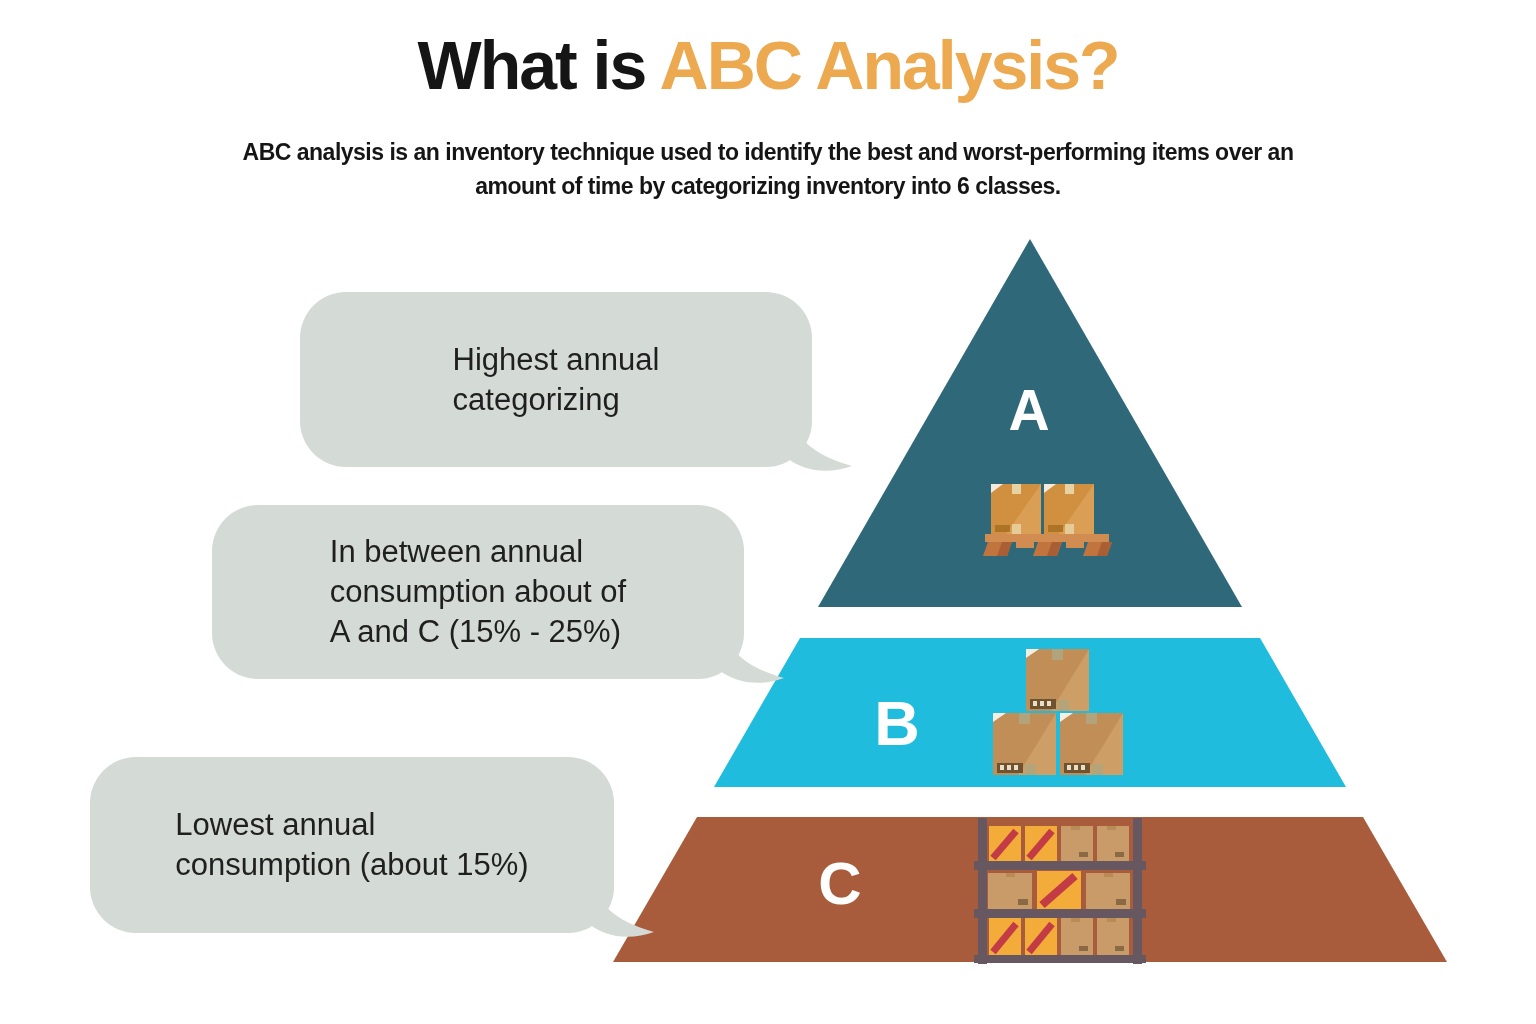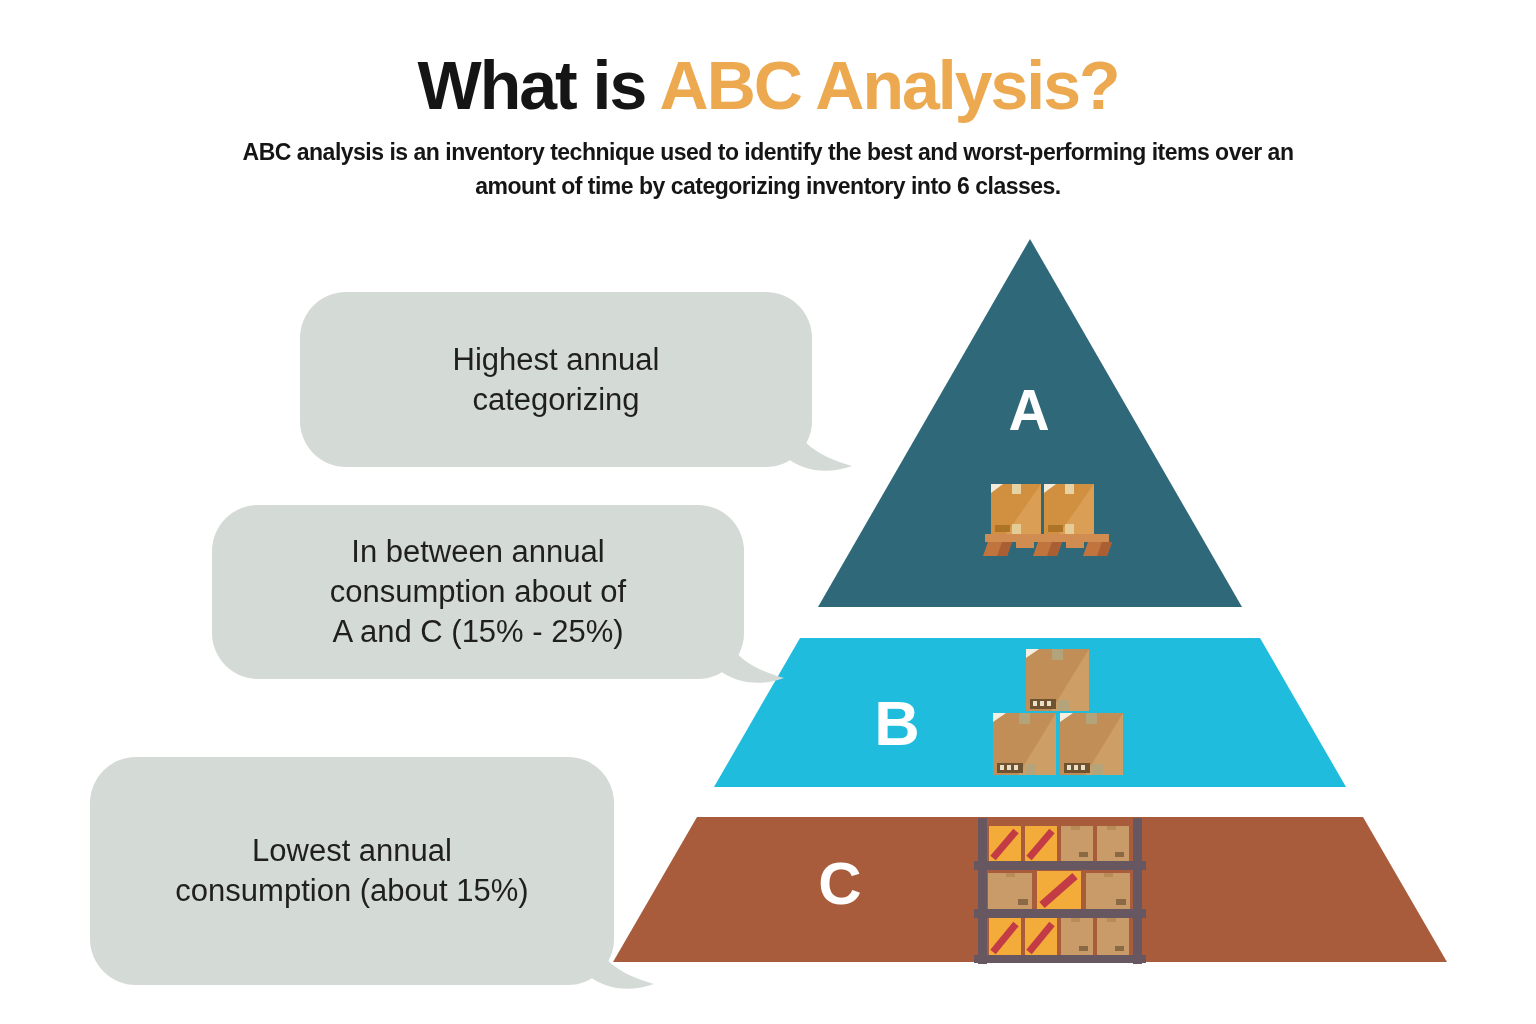--- a/index.html
+++ b/index.html
@@ -5,36 +5,36 @@
   * { margin:0; padding:0; box-sizing:border-box; }
   html,body { background:#ffffff; }
   .canvas {
     position:relative; width:1536px; height:1024px;
     background:#ffffff; overflow:hidden;
     font-family:"Liberation Sans", sans-serif;
   }
   .title {
     position:absolute; top:26px; left:0; width:100%;
     text-align:center; font-size:68px; font-weight:bold;
-    letter-spacing:-2px; color:#151515; white-space:nowrap;margin-top:20px;
+    letter-spacing:-2px; color:#151515; white-space:nowrap;
   }
   .title .accent { color:#ECA94F; }
   .subtitle {
     position:absolute; top:135px; left:0; width:100%;
     text-align:center; font-size:23px; font-weight:bold;
     letter-spacing:-0.5px; color:#151515; line-height:34px;
   }
   .bubble {
     position:absolute; background:#D4DAD5; border-radius:46px;
     display:flex; align-items:center; justify-content:center;
-    text-align:center; color:#1f1f1f; font-size:31px; line-height:40px;
+    color:#1f1f1f; font-size:31px; line-height:40px;
   }
   .bubble-a { left:300px; top:292px; width:512px; height:175px; }
   .bubble-b { left:212px; top:505px; width:532px; height:174px; }
-  .bubble-c { left:90px;  top:757px; width:524px; height:228px; }
+  .bubble-c { left:90px;  top:757px; width:524px; height:176px; }
   .bubble-tail {
     position:absolute; right:-42px; bottom:-8px;
   }
   .bubble-tail path { fill:#D4DAD5; }
   .pyramid-svg { position:absolute; left:0; top:0; }
   .pyramid-svg text {
     font-family:"Liberation Sans", sans-serif;
     font-weight:bold; fill:#ffffff; text-anchor:middle;
   }
 </style>

